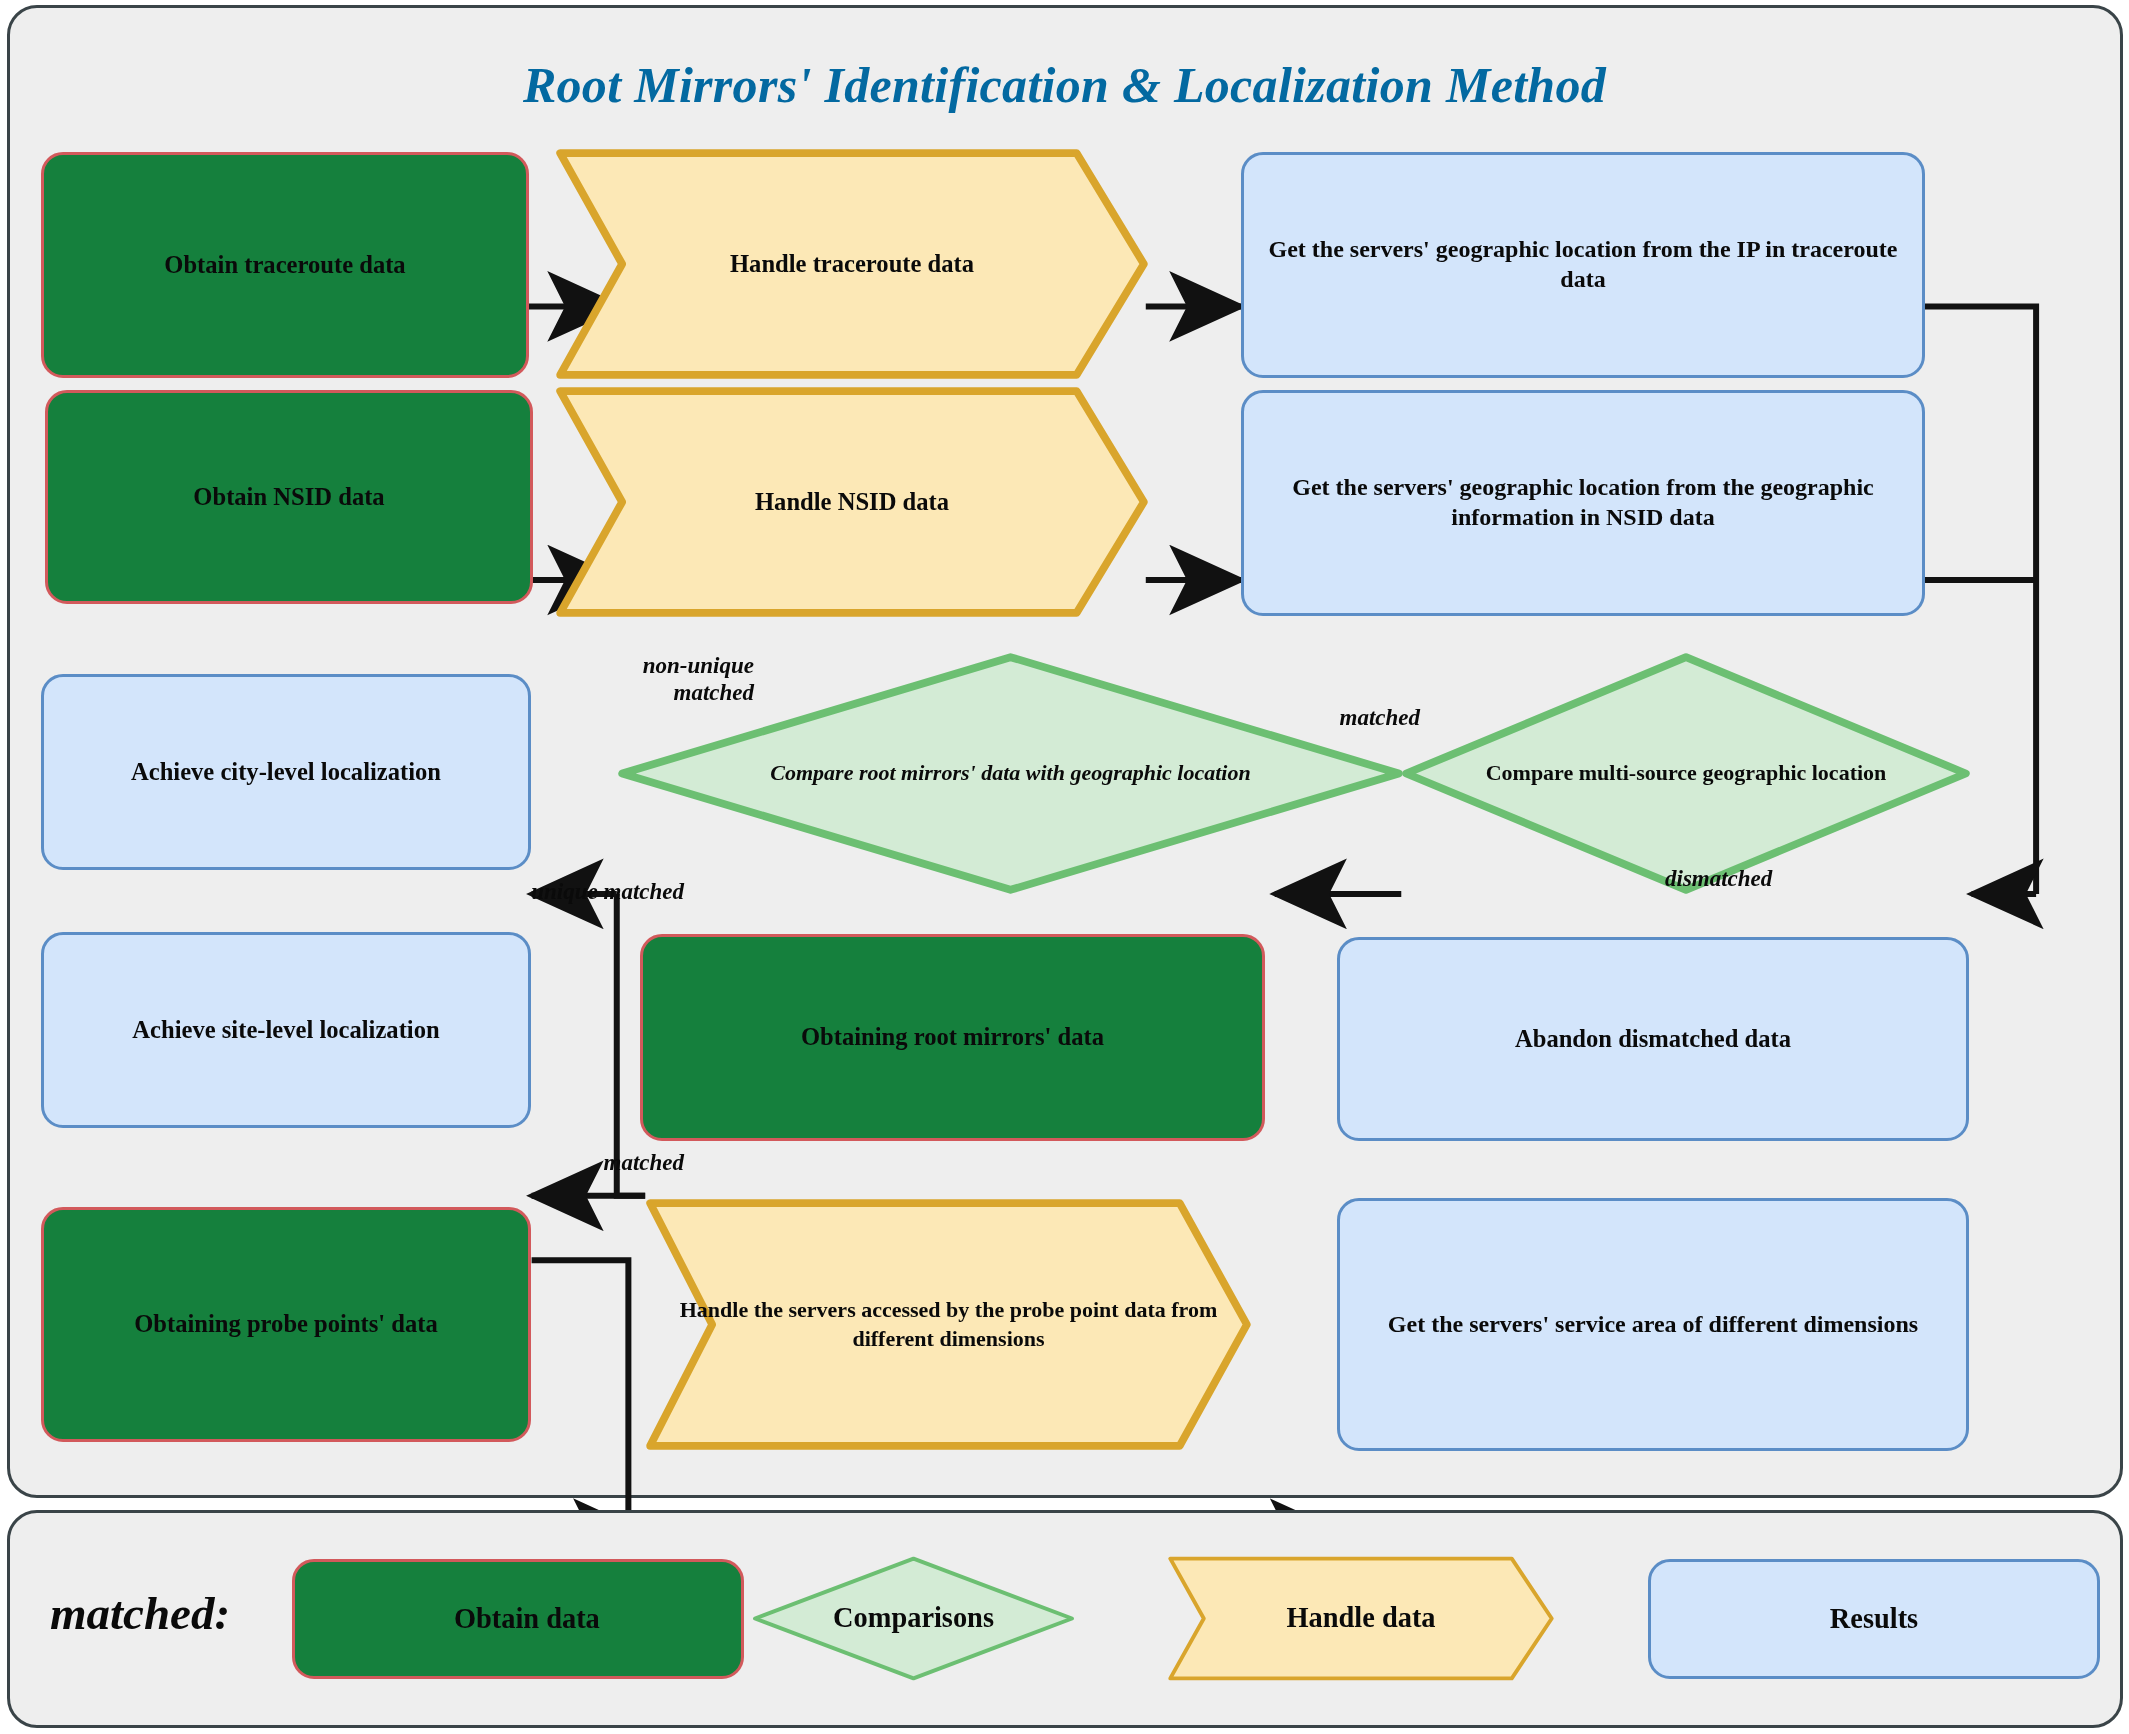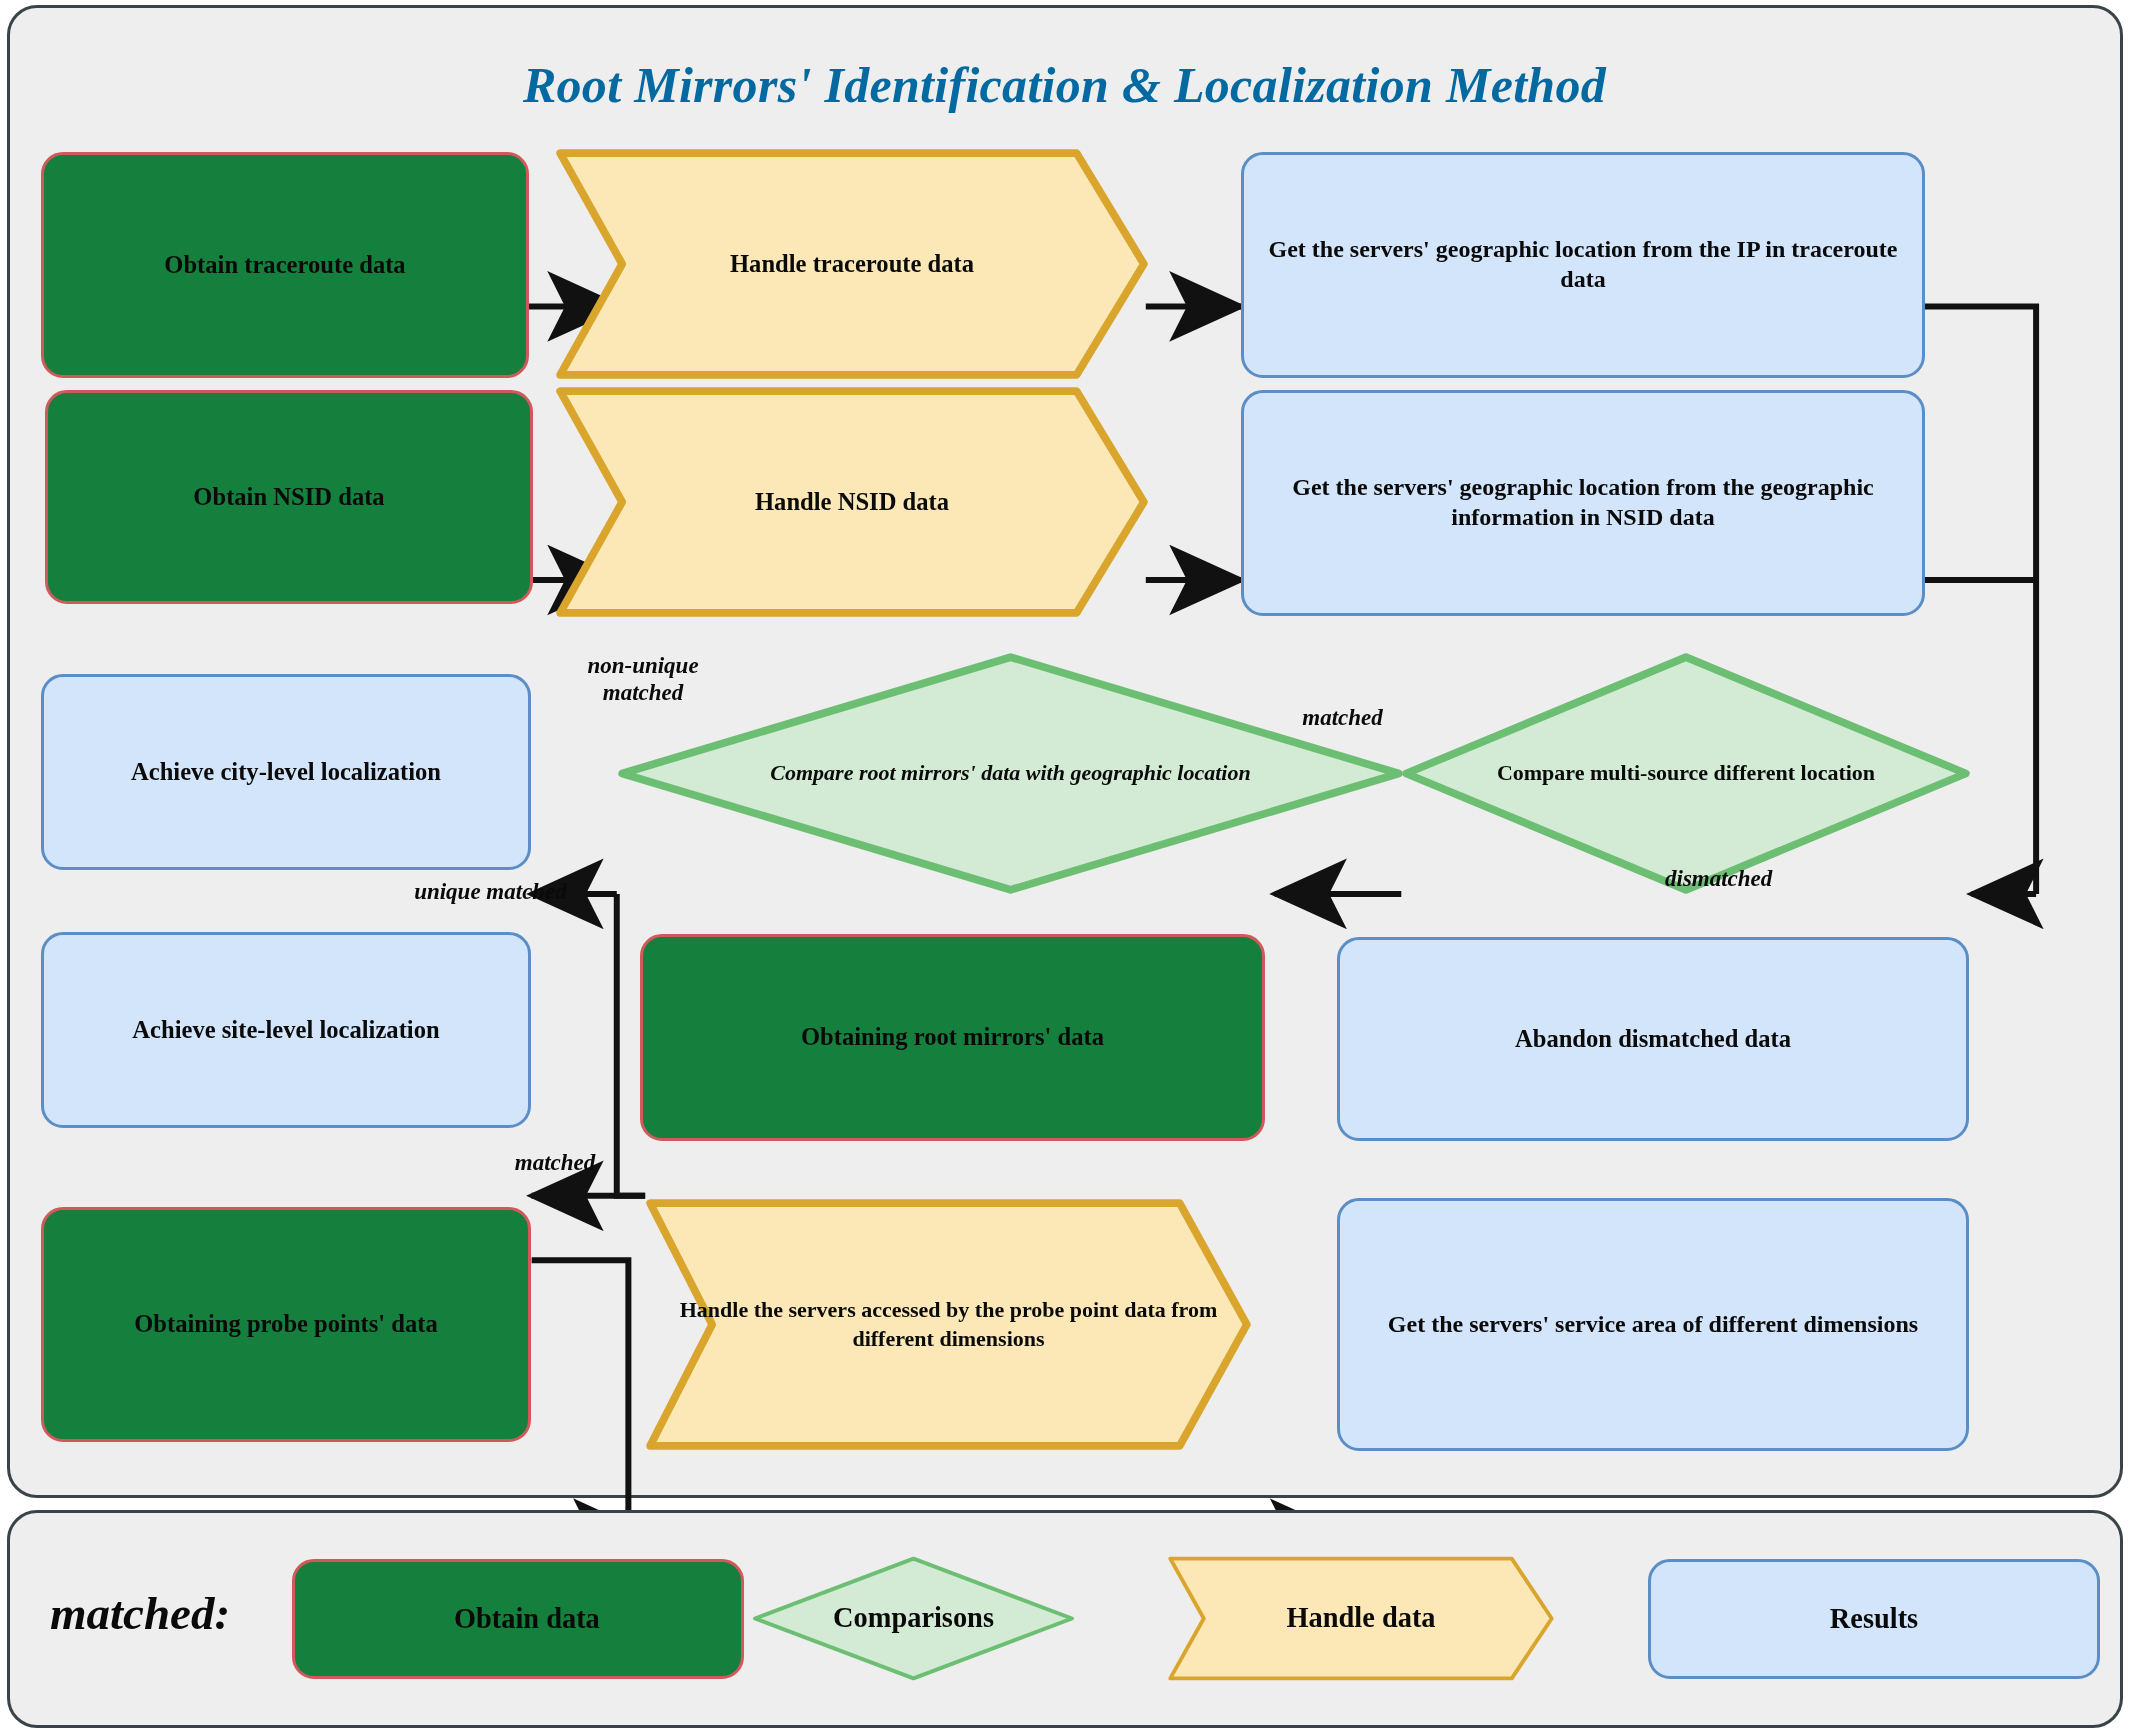--- a/index.html
+++ b/index.html
@@ -39,21 +39,21 @@
   .diamond-wrap svg{position:absolute;left:0;top:0;}
   .diamond-label{
     position:absolute;left:0;top:0;width:100%;height:100%;
     display:flex;align-items:center;justify-content:center;text-align:center;
     font-weight:bold;color:#0a0a0a;line-height:1.3;
   }
 
   
   .edge-label{
     position:absolute;font-style:italic;font-weight:bold;color:#0a0a0a;
-    white-space:pre-line;line-height:1.18;text-align:center;
+    white-space:pre-line;line-height:1.18;text-align:right;
   }
 
   
   #wires{position:absolute;left:0;top:0;width:2129px;height:1734px;pointer-events:none;}
 
   
   #legend-label{
     position:absolute;left:50px;top:1586px;
     font-size:47px;font-style:italic;font-weight:bold;color:#0a0a0a;
   }
@@ -155,21 +155,21 @@
   <div class="diamond-label" style="font-size:22px;font-style:italic;">
     <span>Compare root mirrors' data with geographic location</span>
   </div>
 </div>
 
 <div class="diamond-wrap" style="left: 1401px; top: 652px; width: 570px; height: 243px;">
   <svg width="570" height="243" viewBox="0 0 442 188" preserveAspectRatio="none">
     <polygon points="221,4 438,94 221,184 4,94" fill="#d3ebd5" stroke="#6cbf72" stroke-width="6" stroke-linejoin="round"></polygon>
   </svg>
   <div class="diamond-label" style="font-size:22px;">
-    <span>Compare multi-source different location</span>
+    <span>Compare multi-source geographic location</span>
   </div>
 </div>
 
 <div class="edge-label" style="left: 532px; top: 652px; width: 222px; font-size: 23px;">non-unique
 matched</div>
 
 <div class="edge-label" style="left: 1265px; top: 704px; width: 155px; font-size: 23px;">matched</div>
 
 <div class="edge-label" style="left: 1665px; top: 865px; width: 297px; font-size: 23px; text-align: left;">dismatched</div>
 

